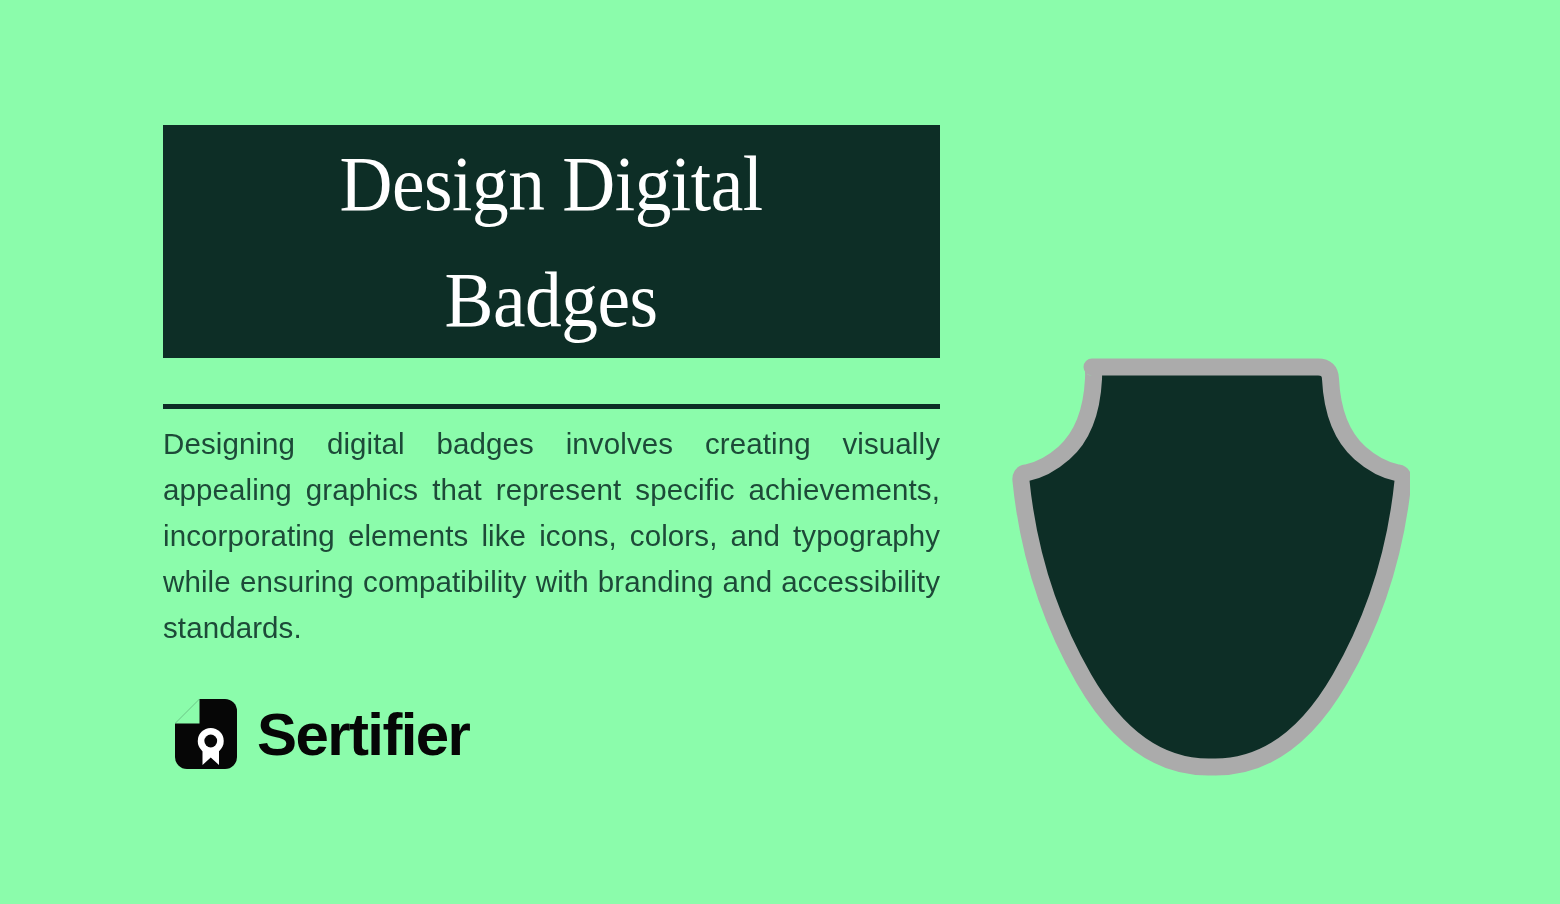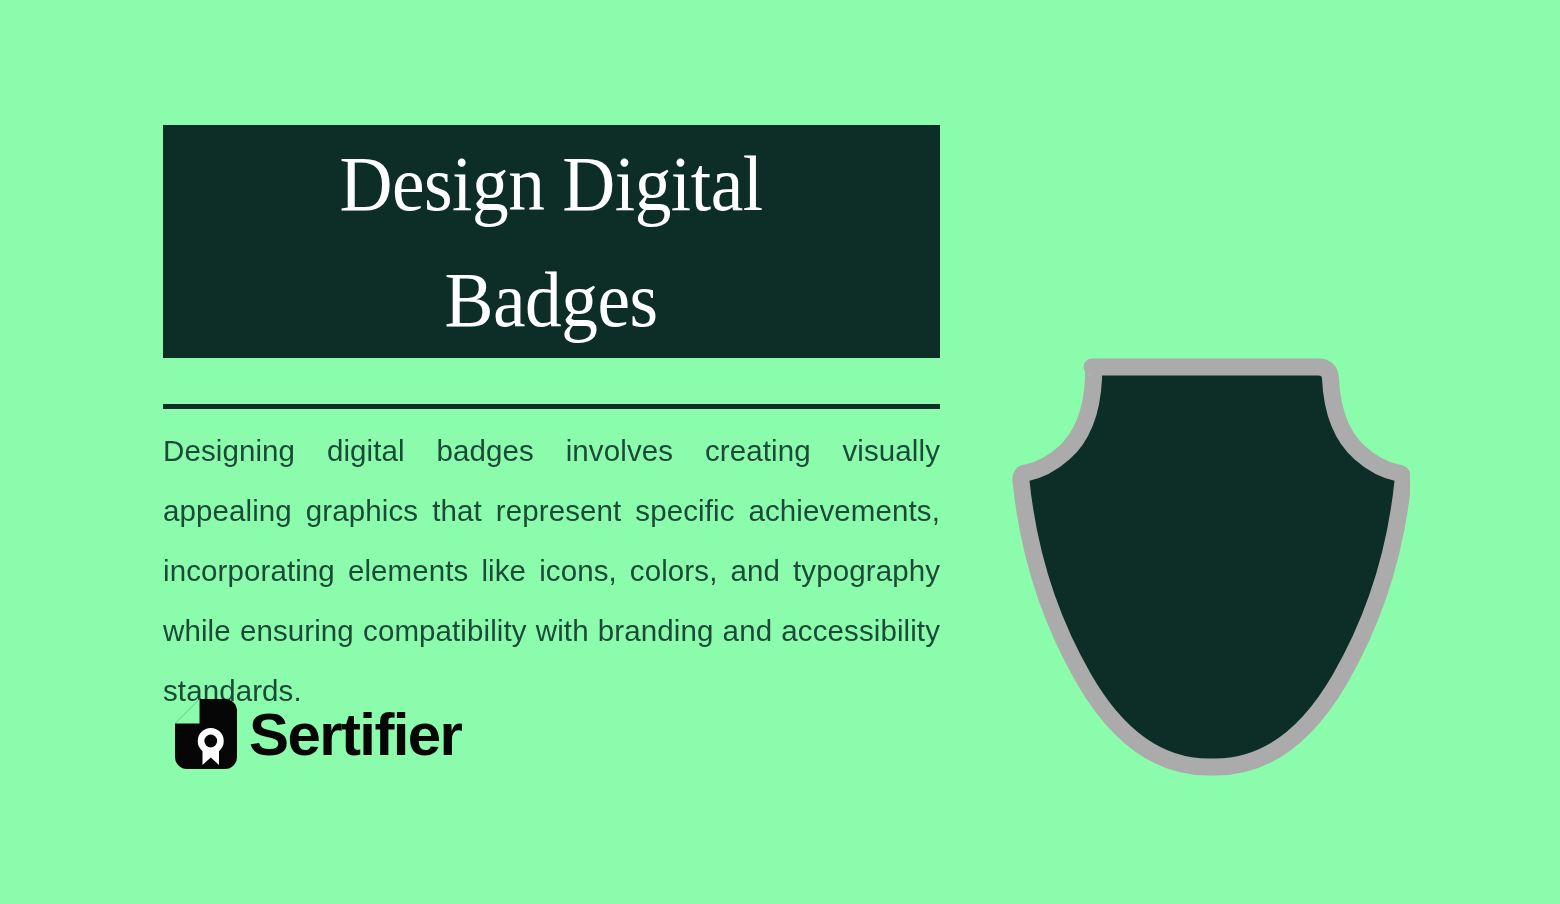--- a/index.html
+++ b/index.html
@@ -60,35 +60,35 @@
     height: 5px;
     background: #0d2e26;
     margin-top: 46px;
   }
 
   #body-paragraph {
     width: 777px;
     margin-top: 12px;
     font-family: "Liberation Sans", sans-serif;
     font-size: 29.5px;
-    line-height: 60px;
+    line-height: 46px;
     color: #1d4a38;
     text-align: justify;
     text-justify: inter-word;
     letter-spacing: 0.1px;
   }
 
   
   #logo {
     position: absolute;
     left: 155px;
     top: 699px;
     display: flex;
     align-items: center;
-    gap: 12px;
+    gap: 20px;
     padding-left: 20px;
   }
 
   #logo-icon {
     width: 62px;
     height: 70px;
     display: block;
     flex: 0 0 auto;
   }
 

